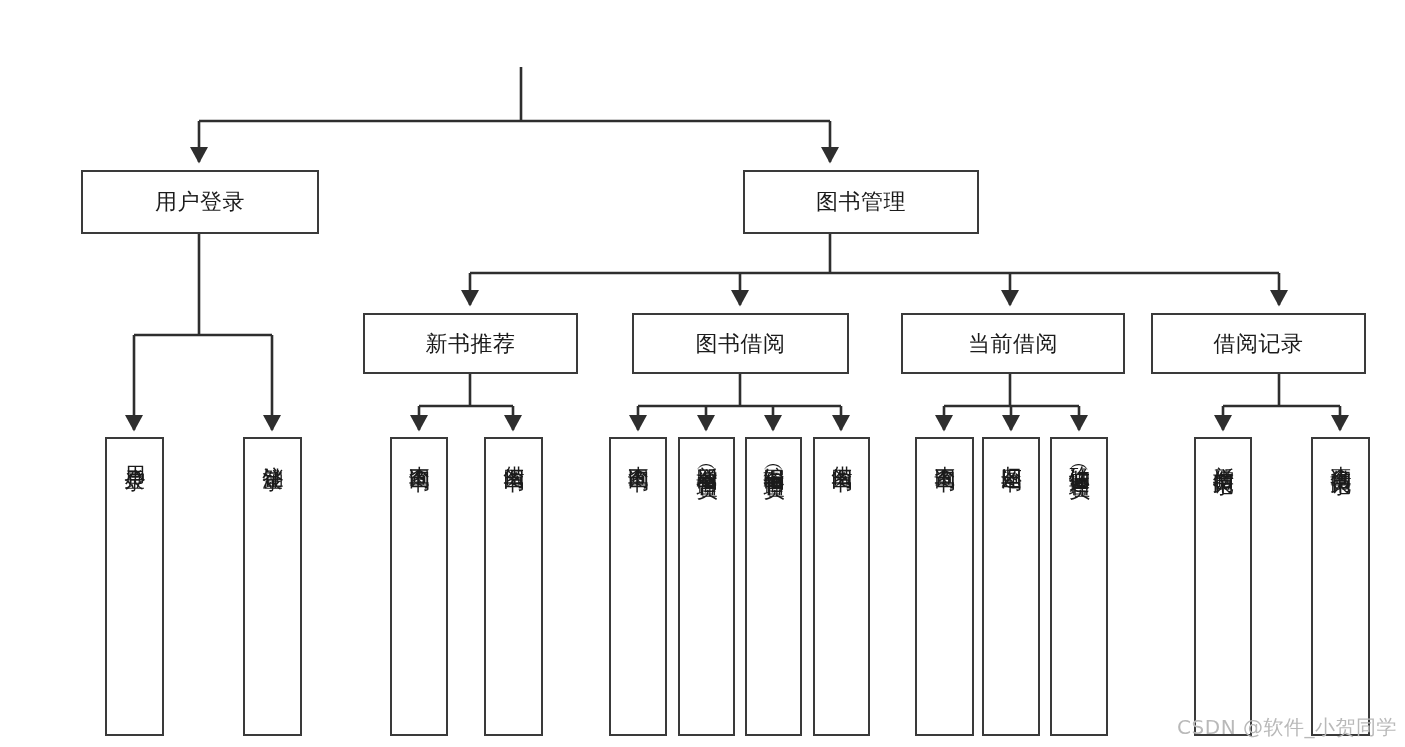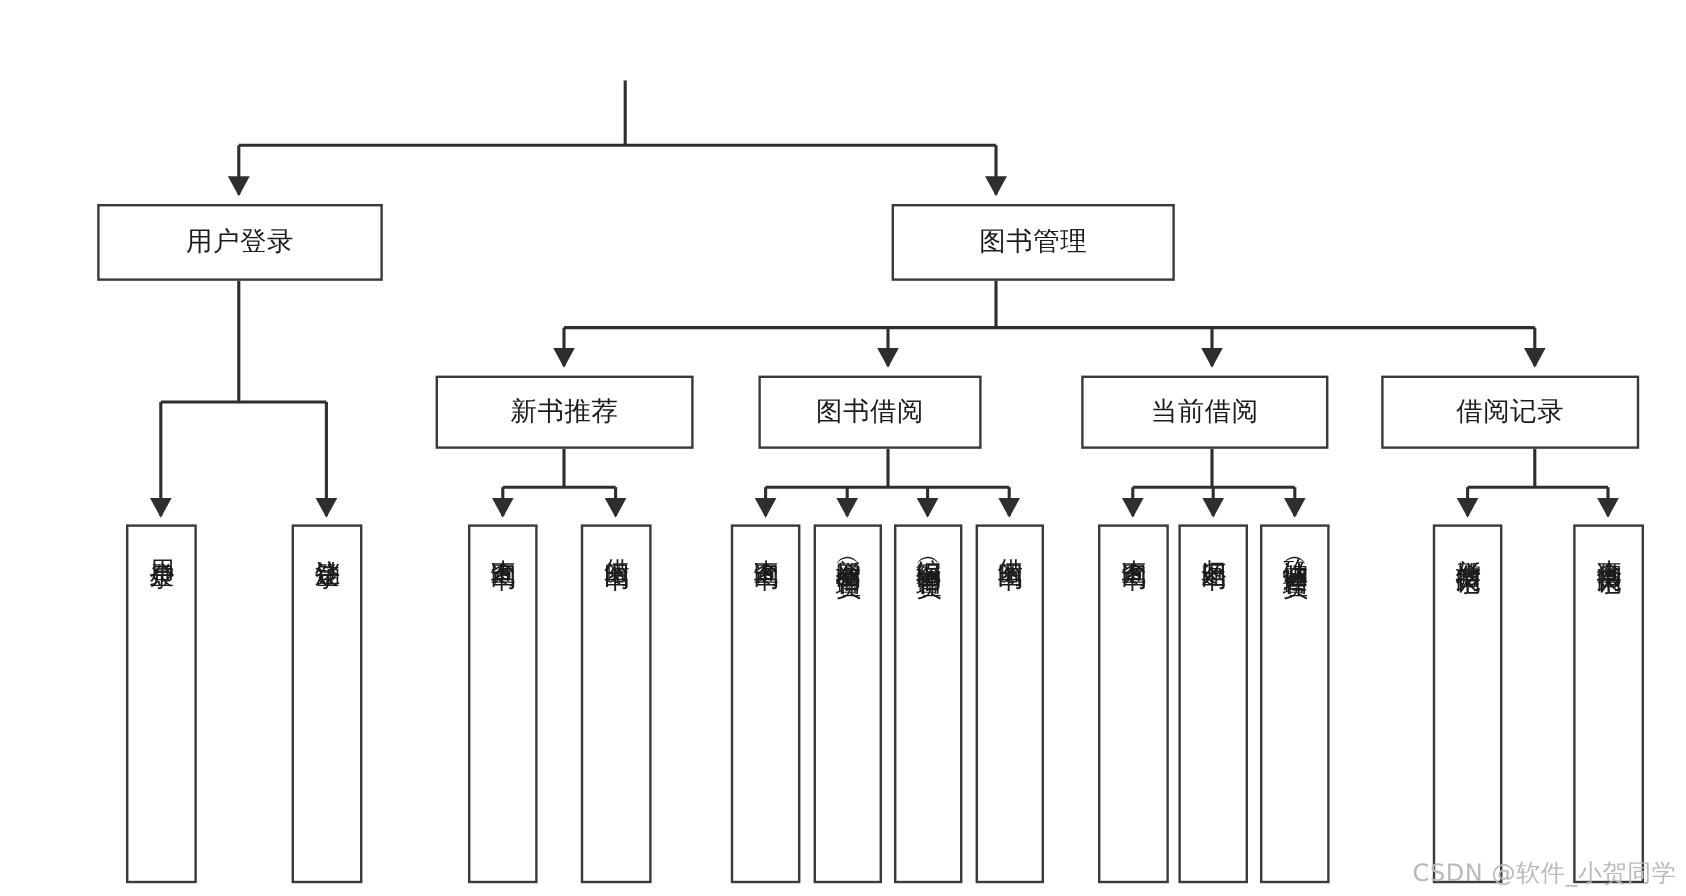--- a/index.html
+++ b/index.html
@@ -128,24 +128,24 @@
   <div class="node" style="left:81px; top:170px; width:238px; height:64px;">
     <span class="node-label">用户登录</span>
   </div>
   <div class="node" style="left:712px; top:170px; width:236px; height:64px;margin-left:31px;">
     <span class="node-label">图书管理</span>
   </div>
 
   <div class="node" style="left:363px; top:313px; width:215px; height:61px;">
     <span class="node-label">新书推荐</span>
   </div>
-  <div class="node" style="left:632px; top:313px; width:186px; height:61px;">
+  <div class="node" style="left:632px; top:313px; width:217px; height:61px;">
     <span class="node-label">图书借阅</span>
   </div>
-  <div class="node" style="left:901px; top:313px; width:206px; height:61px;">
+  <div class="node" style="left:901px; top:313px; width:224px; height:61px;">
     <span class="node-label">当前借阅</span>
   </div>
   <div class="node" style="left:1151px; top:313px; width:215px; height:61px;">
     <span class="node-label">借阅记录</span>
   </div>
 
   <div class="node leaf" style="left:105px; top:437px; width:59px; height:299px;">
     <span class="node-label">用户登录</span>
   </div>
   <div class="node leaf" style="left:243px; top:437px; width:59px; height:299px;">

